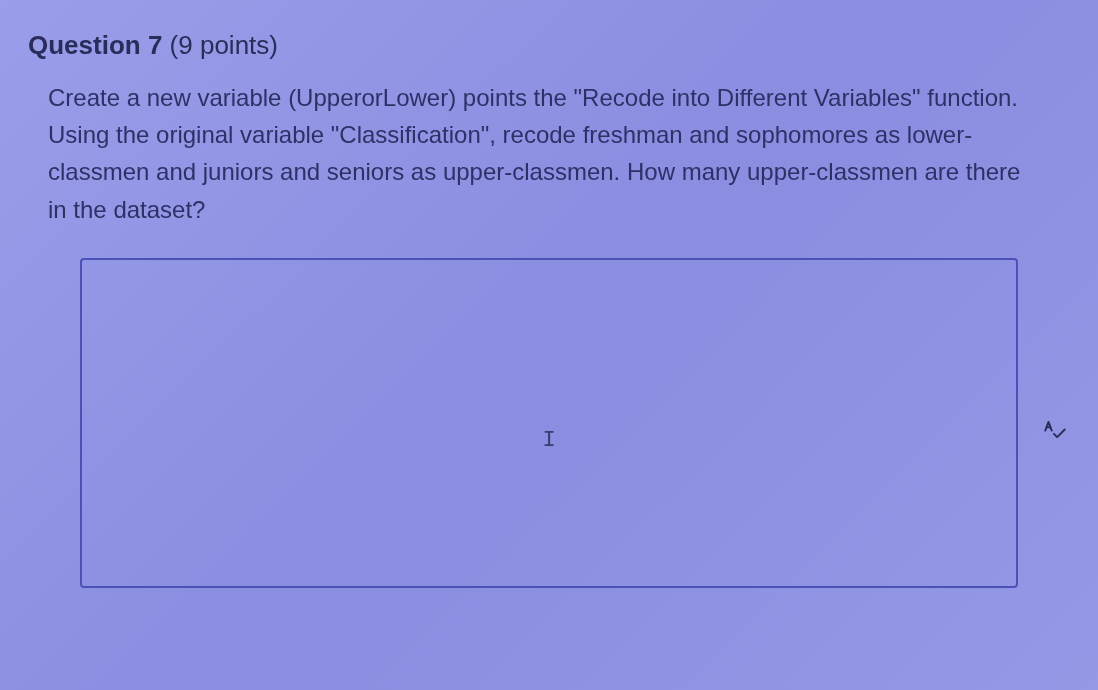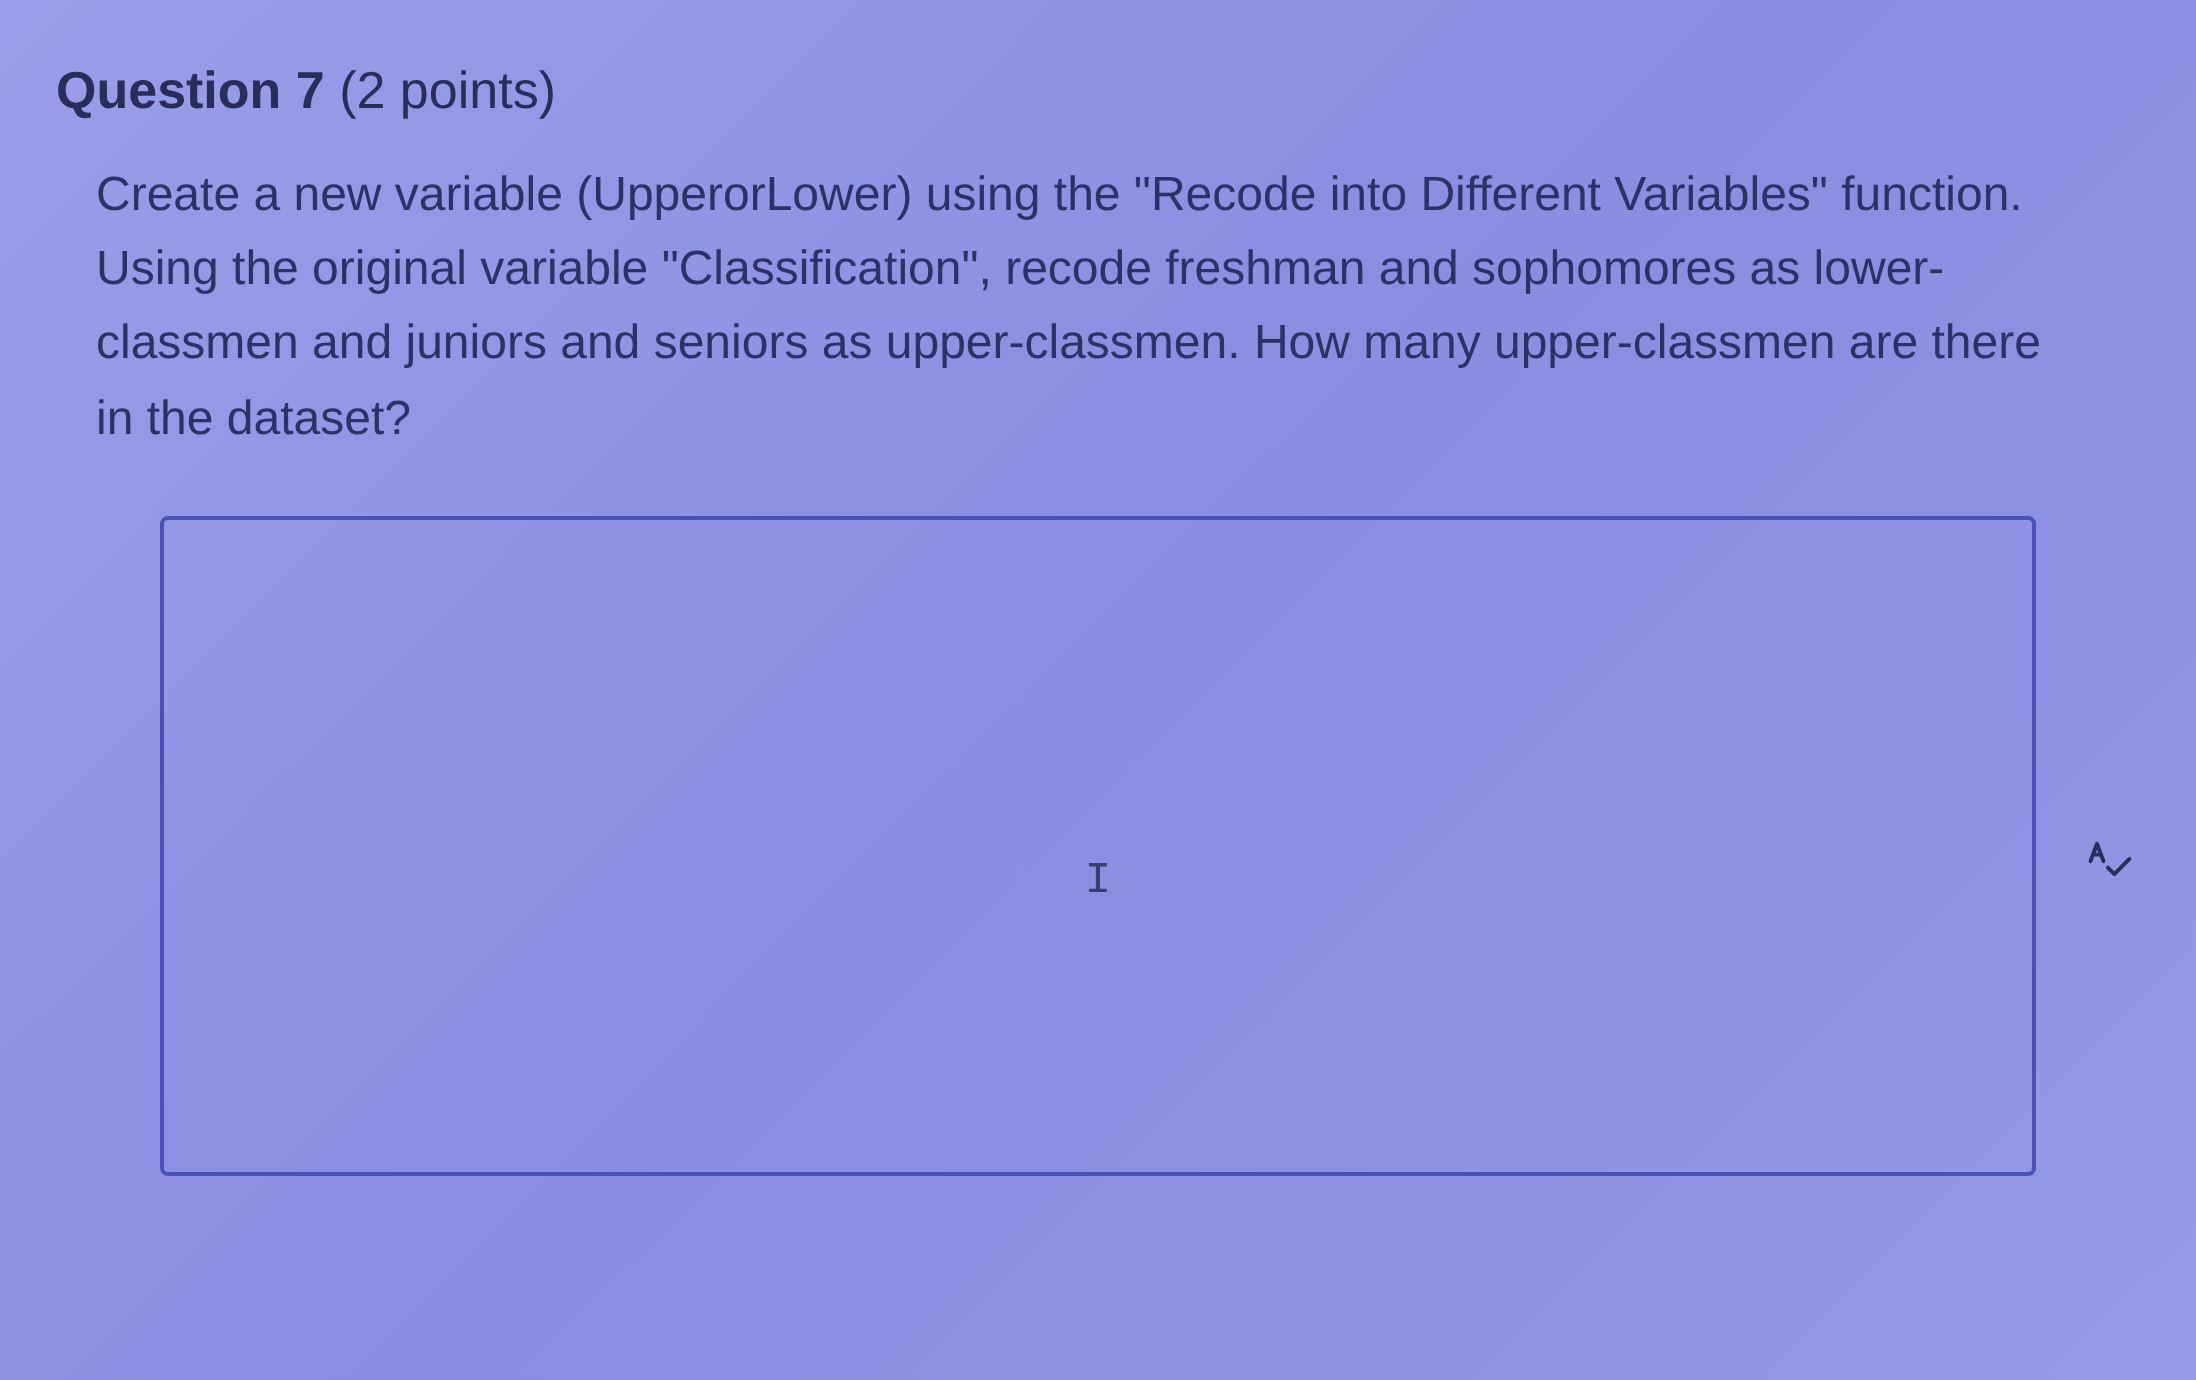--- a/index.html
+++ b/index.html
@@ -88,24 +88,24 @@
     .spellcheck-icon svg {
       width: 26px;
       height: 26px;
     }
   </style>
 </head>
 <body>
 
 <div class="question-header">
   <span class="question-number">Question 7</span>
-  <span class="question-points">(2 points)</span>
+  <span class="question-points">(9 points)</span>
 </div>
 
-<div class="question-body">Create a new variable (UpperorLower) using the "Recode into Different Variables" function. Using the original variable "Classification", recode freshman and sophomores as lower-classmen and juniors and seniors as upper-classmen. How many upper-classmen are there in the dataset?</div>
+<div class="question-body">Create a new variable (UpperorLower) points the "Recode into Different Variables" function. Using the original variable "Classification", recode freshman and sophomores as lower-classmen and juniors and seniors as upper-classmen. How many upper-classmen are there in the dataset?</div>
 
 <div class="answer-container">
   <textarea class="answer-box" placeholder="" style=""></textarea>
   <span class="cursor-indicator">I</span>
   <span class="spellcheck-icon">
     <svg viewBox="0 0 24 24" fill="none" stroke="#2a2d5a" stroke-width="1.8">
       <path d="M3 14 L6 6 L9 14 M4.2 11 L7.8 11" stroke-linecap="round" stroke-linejoin="round"></path>
       <path d="M11 17 L14 20 L21 13" stroke-linecap="round" stroke-linejoin="round"></path>
     </svg>
   </span>

